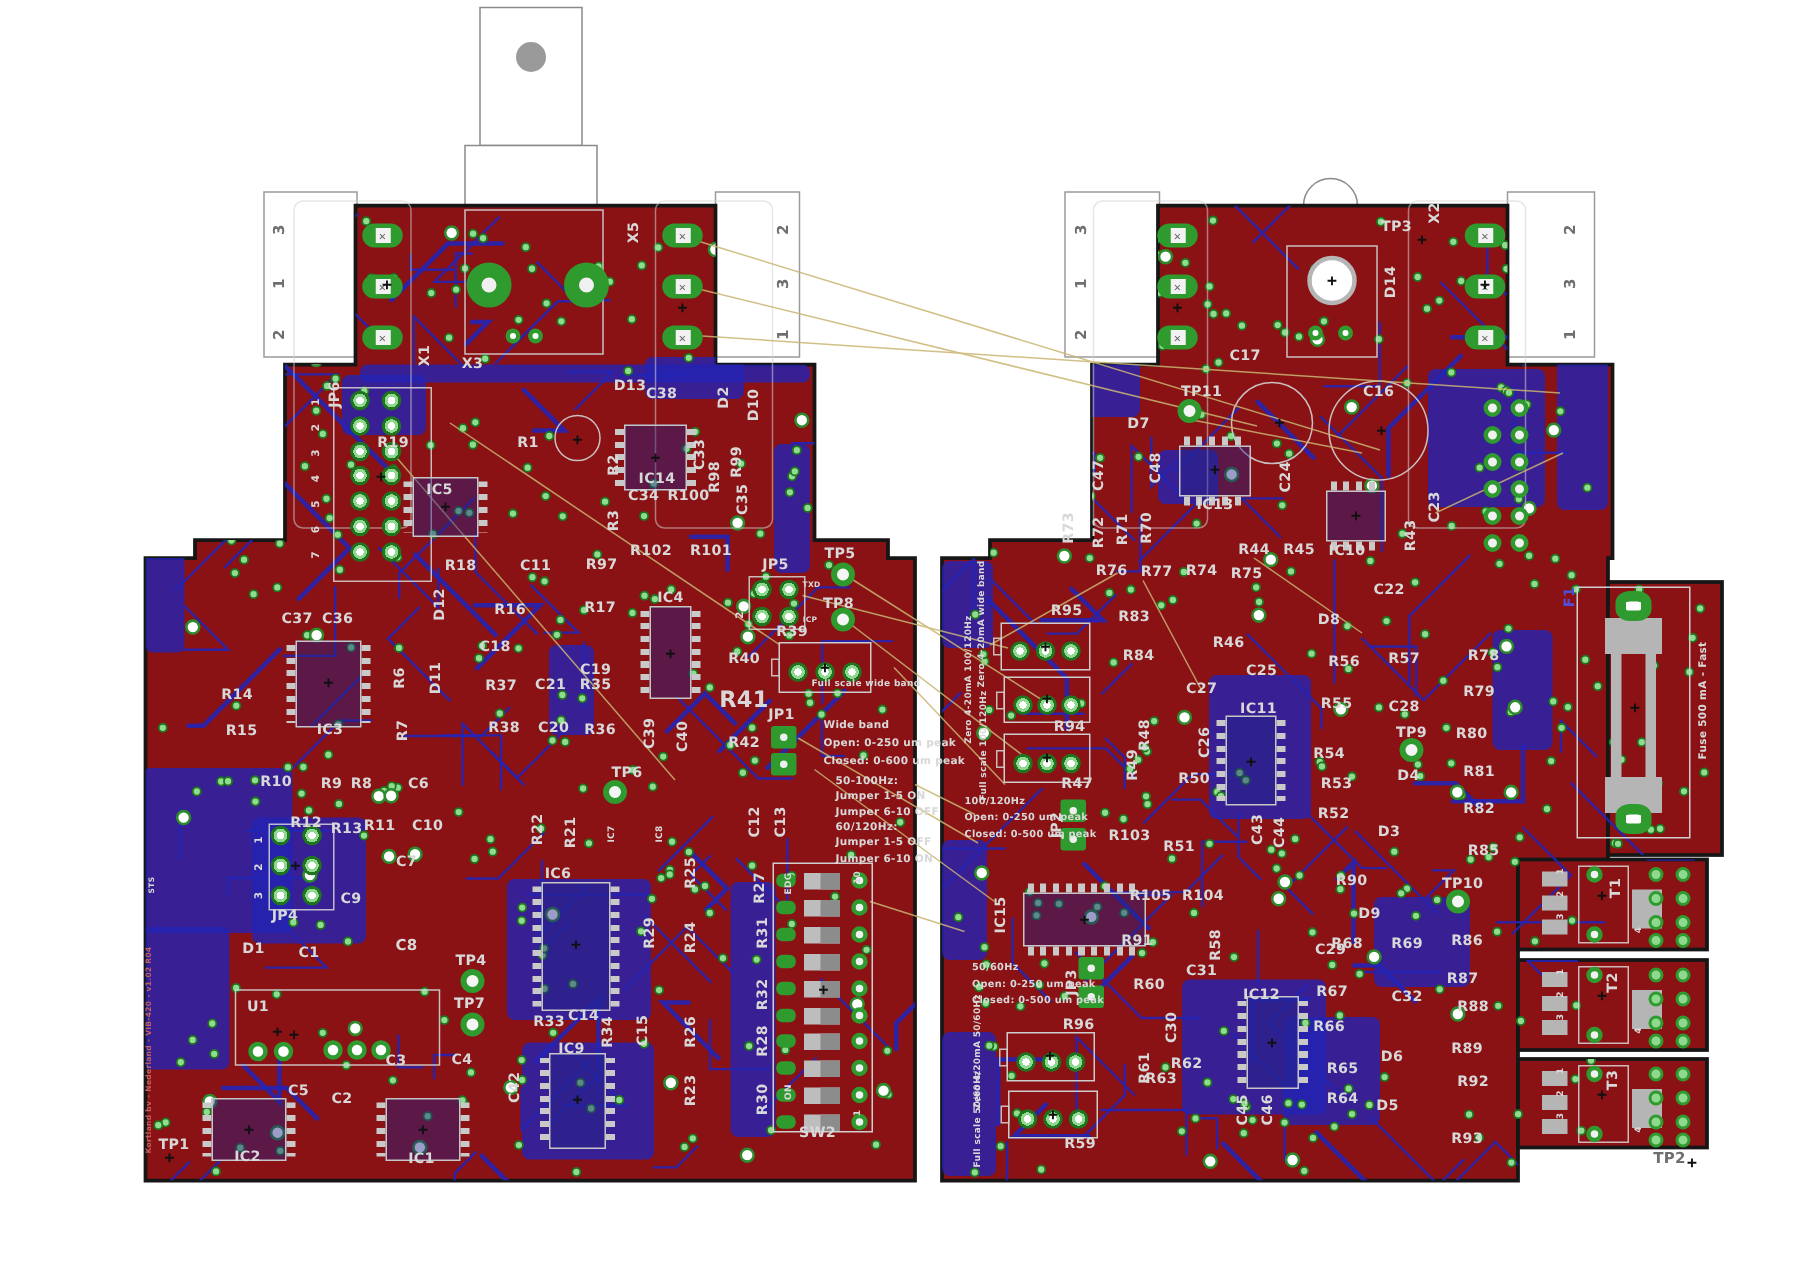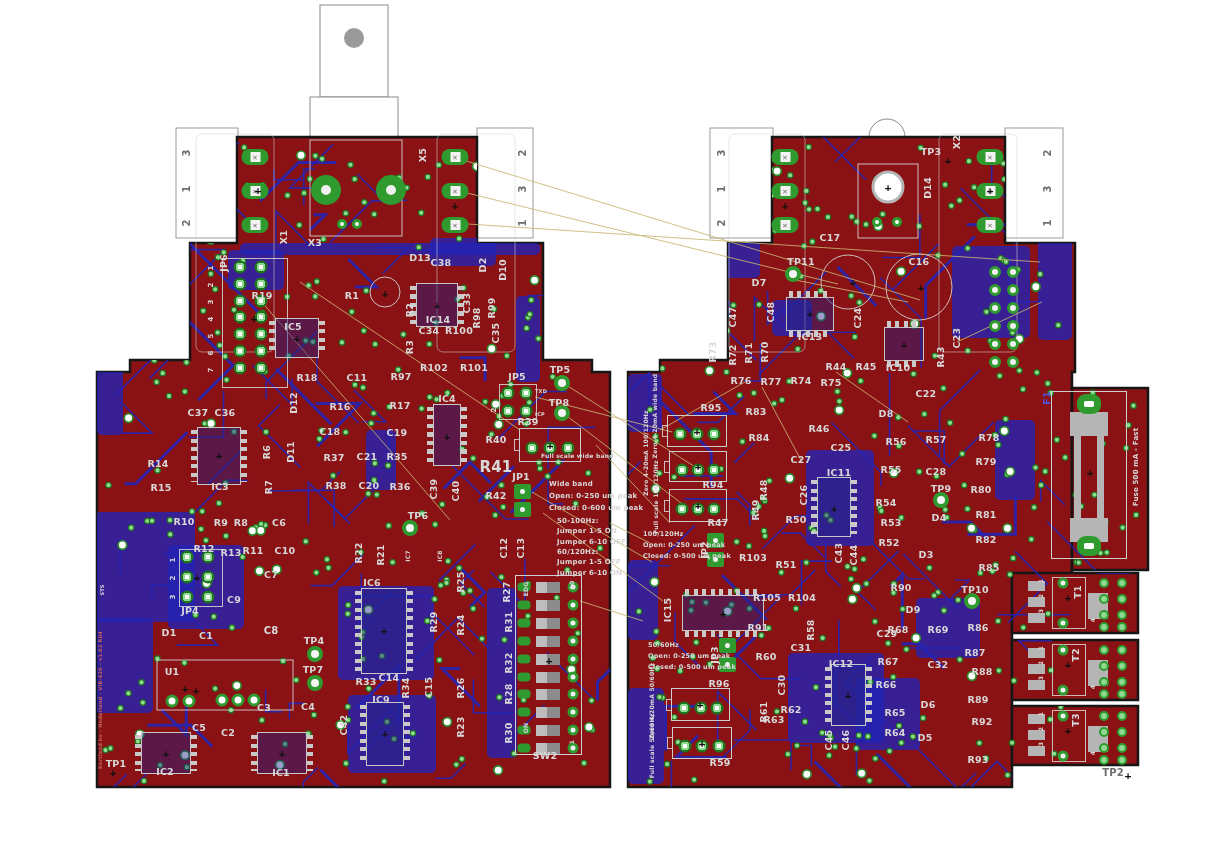--- a/index.html
+++ b/index.html
@@ -1214,21 +1214,21 @@
       <span class="lbl" style="left: 447px; top: 399px; font-size: 9.5px;">IC4</span>
       <span class="lbl" style="left: 517px; top: 377px; font-size: 9.5px;">JP5</span>
       <span class="lbl v" style="left: 494px; top: 410px; font-size: 7px;">2</span>
       <span class="lbl" style="left: 541px; top: 391px; font-size: 5px;">TXD</span>
       <span class="lbl" style="left: 540px; top: 414px; font-size: 5px;">ICP</span>
       <span class="lbl" style="left: 560px; top: 370px; font-size: 9.5px;">TP5</span>
       <span class="lbl" style="left: 559px; top: 403px; font-size: 9.5px;">TP8</span>
       <span class="lbl" style="left: 528px; top: 422px; font-size: 9.5px;">R39</span>
       <span class="lbl" style="left: 496px; top: 440px; font-size: 9.5px;">R40</span>
       <span class="lbl" style="left: 330px; top: 432px; font-size: 9.5px;">C18</span>
-      <span class="lbl" style="left: 397px; top: 433px; font-size: 9.5px;">C19</span>
+      <span class="lbl" style="left: 397px; top: 447px; font-size: 9.5px;">C19</span>
       <span class="lbl" style="left: 334px; top: 458px; font-size: 9.5px;">R37</span>
       <span class="lbl" style="left: 367px; top: 457px; font-size: 9.5px;">C21</span>
       <span class="lbl" style="left: 397px; top: 457px; font-size: 9.5px;">R35</span>
       <span class="lbl" style="left: 496px; top: 467px; font-size: 15px;">R41</span>
       <span class="lbl" style="left: 336px; top: 486px; font-size: 9.5px;">R38</span>
       <span class="lbl" style="left: 369px; top: 486px; font-size: 9.5px;">C20</span>
       <span class="lbl" style="left: 400px; top: 487px; font-size: 9.5px;">R36</span>
       <span class="lbl v" style="left: 434px; top: 489px; font-size: 9.5px;">C39</span>
       <span class="lbl v" style="left: 456px; top: 491px; font-size: 9.5px;">C40</span>
       <span class="lbl" style="left: 496px; top: 496px; font-size: 9.5px;">R42</span>

